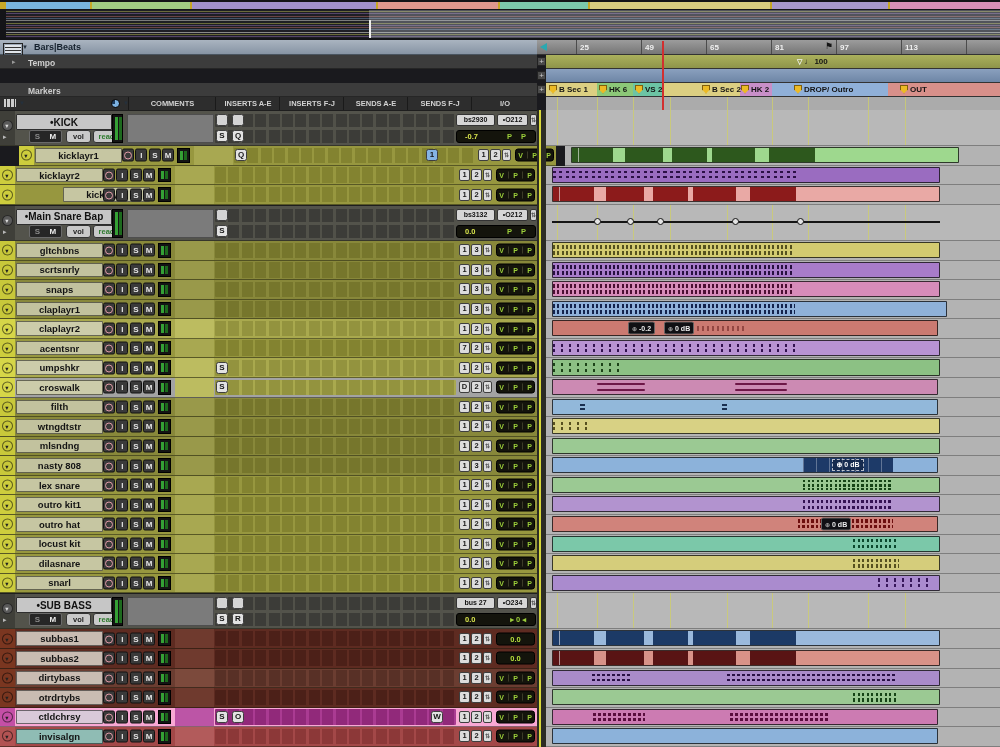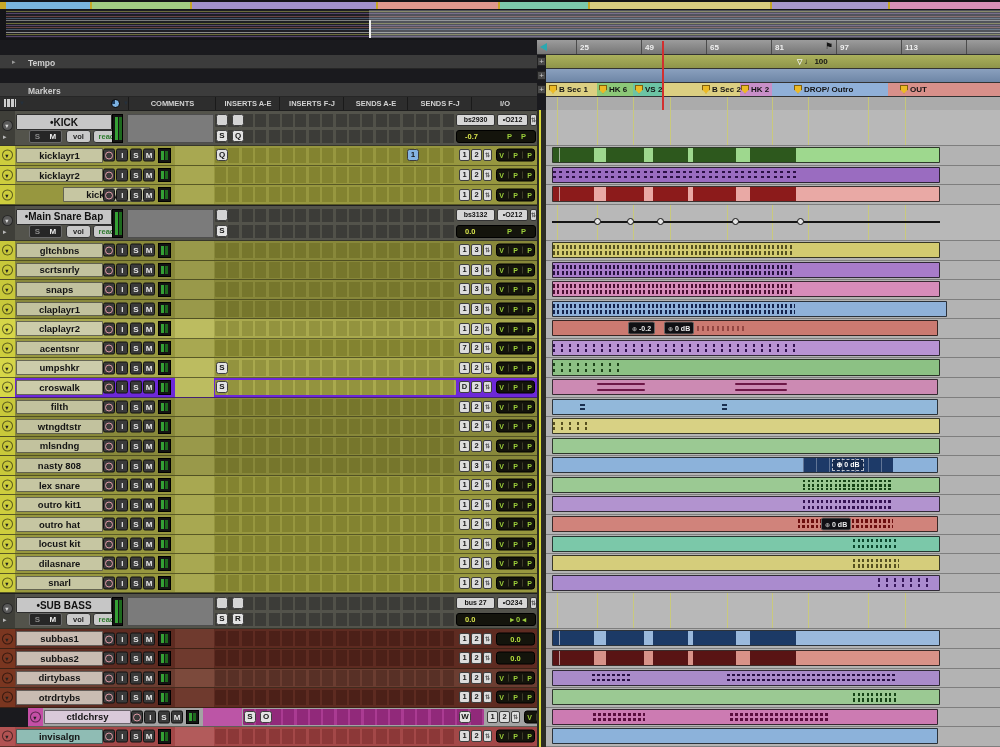--- a/index.html
+++ b/index.html
@@ -152,20 +152,25 @@
         <div class="nline" style="top: 19.4px; background: rgb(68, 85, 106);"></div>
         <div class="nline" style="top: 21.7px; background: rgb(138, 138, 138);"></div>
         <div class="nline" style="top: 24px; background: rgb(106, 106, 58);"></div>
         <div class="nline" style="top: 26.3px; background: rgb(85, 68, 106);"></div>
         <div id="nav-bright"></div>
         <div id="nav-playhead"></div>
       </div>
   </div>
 
   <div class="ruler-row" id="bars-row">
+    <div class="rl-left" id="bars-left">
+      <div id="bars-menu-icon"></div>
+      <span class="dd" style="left:22px">▼</span>
+      <div id="bars-label">Bars|Beats</div>
+    </div>
     <div id="bars-right">
       <div id="timeline-cursor-arrow"></div>
     <div class="barline" style="left: 39px;"></div>
         <div class="barnum" style="left: 43px;">25</div>
         <div class="barline" style="left: 104px;"></div>
         <div class="barnum" style="left: 108px;">49</div>
         <div class="barline" style="left: 169px;"></div>
         <div class="barnum" style="left: 173px;">65</div>
         <div class="barline" style="left: 234px;"></div>
         <div class="barnum" style="left: 238px;">81</div>
@@ -305,21 +310,21 @@
           <div class="gl" style="left: 51px;"></div>
           <div class="gl" style="left: 87px;"></div>
           <div class="gl" style="left: 124px;"></div>
           <div class="gl" style="left: 181px;"></div>
           <div class="gl" style="left: 226px;"></div>
           <div class="gl" style="left: 262px;"></div>
           <div class="gl" style="left: 322px;"></div>
           <div class="gl" style="left: 359px;"></div>
         </div>
       </div>
-      <div class="row" style="height: 19.57px;">
+      <div class="row" style="height: 19.57px; margin-left: 19px;">
         <div class="rleft" style="background: rgb(151, 151, 63);">
           <div class="tab" style="background: rgb(205, 205, 61);">
             <div class="circ" style="background: rgb(205, 205, 61);">▾</div>
           </div>
           <div class="nbox" style="background: rgb(198, 198, 162);">kicklayr1</div>
           <div class="tbtn" style="left: 103px;"><span class="recdot"></span></div>
           <div class="tbtn" style="left: 116.4px;">I</div>
           <div class="tbtn" style="left: 129.8px;">S</div>
           <div class="tbtn" style="left: 143.2px;">M</div>
           <div class="meter" style="left: 158px; top: 2px; bottom: 2px; width: 13px;">
@@ -693,21 +698,21 @@
           </div>
         </div>
         <div class="lane">
           <div class="clip" style="left: 6px; width: 388px; background: rgb(140, 193, 132);">
             <div class="wb" style="left: 0px; width: 17%; top: 20%; height: 22%; background-image: repeating-linear-gradient(90deg, rgb(28, 68, 24) 0px, rgb(28, 68, 24) 2px, transparent 2px, transparent 8px);"></div>
             <div class="wb" style="left: 0px; width: 17%; top: 58%; height: 22%; background-image: repeating-linear-gradient(90deg, rgb(28, 68, 24) 0px, rgb(28, 68, 24) 2px, transparent 2px, transparent 8px);"></div>
           </div>
         </div>
       </div>
       <div class="row" style="height: 19.57px;">
-        <div class="rleft" style="background: #6d28d9;">
+        <div class="rleft" style="background: #a3a3a3;">
           <div class="tab" style="background: rgb(214, 214, 72);">
             <div class="circ" style="background: rgb(214, 214, 72);">▾</div>
           </div>
           <div class="nbox" style="background: rgb(204, 204, 170);">croswalk</div>
           <div class="tbtn" style="left: 103px;"><span class="recdot"></span></div>
           <div class="tbtn" style="left: 116.4px;">I</div>
           <div class="tbtn" style="left: 129.8px;">S</div>
           <div class="tbtn" style="left: 143.2px;">M</div>
           <div class="meter" style="left: 158px; top: 2px; bottom: 2px; width: 13px;">
             <div class="mbar" style="left: 2px; background: rgb(53, 160, 53);"></div>
@@ -1231,21 +1236,21 @@
           </div>
         </div>
         <div class="lane">
           <div class="clip" style="left: 6px; width: 388px; background: rgb(155, 201, 147);">
             <div class="wb" style="left: 300px; width: 44px; top: 18%; height: 24%; background-image: repeating-linear-gradient(90deg, rgb(22, 68, 22) 0px, rgb(22, 68, 22) 2.2px, transparent 2.2px, transparent 4.5px);"></div>
             <div class="wb" style="left: 300px; width: 44px; top: 58%; height: 24%; background-image: repeating-linear-gradient(90deg, rgb(22, 68, 22) 0px, rgb(22, 68, 22) 2.2px, transparent 2.2px, transparent 4.5px);"></div>
           </div>
         </div>
       </div>
       <div class="row" style="height: 19.57px;">
-        <div class="rleft" style="background: #a3a3a3; margin-left: 28px;">
+        <div class="rleft" style="background: #f9a8d4;">
           <div class="tab" style="background: rgb(196, 79, 166);">
             <div class="circ" style="background: rgb(196, 79, 166);">▾</div>
           </div>
           <div class="nbox" style="background: rgb(217, 201, 217);">ctldchrsy</div>
           <div class="tbtn" style="left: 103px;"><span class="recdot"></span></div>
           <div class="tbtn" style="left: 116.4px;">I</div>
           <div class="tbtn" style="left: 129.8px;">S</div>
           <div class="tbtn" style="left: 143.2px;">M</div>
           <div class="meter" style="left: 158px; top: 2px; bottom: 2px; width: 13px;">
             <div class="mbar" style="left: 2px; background: rgb(53, 160, 53);"></div>

